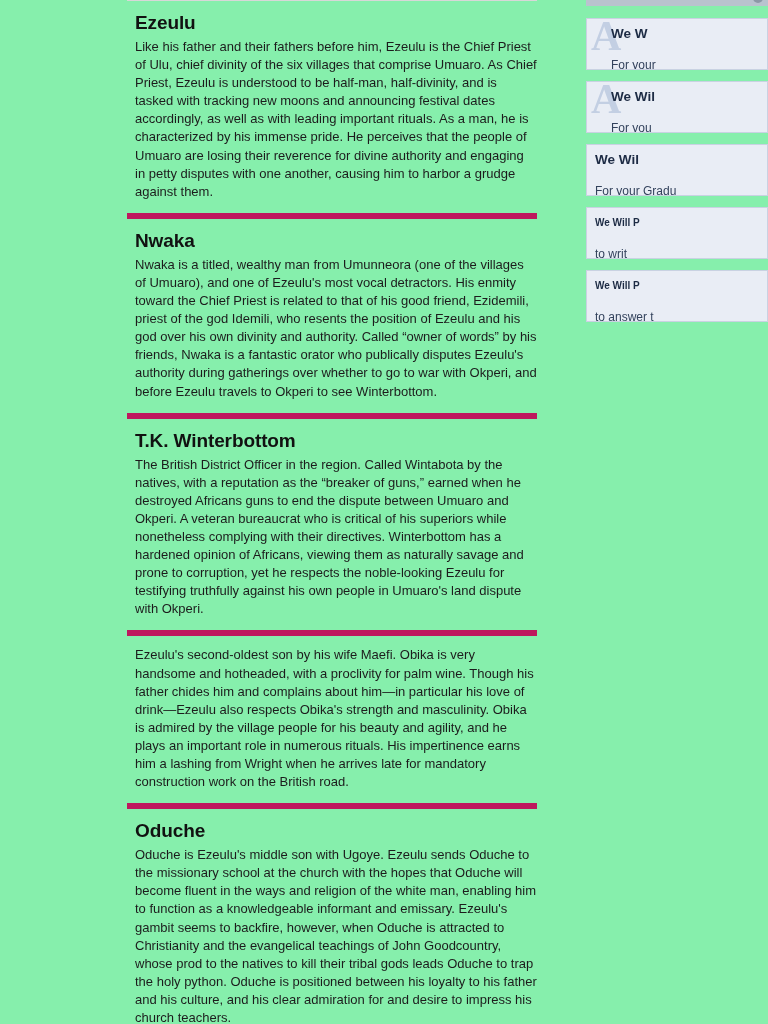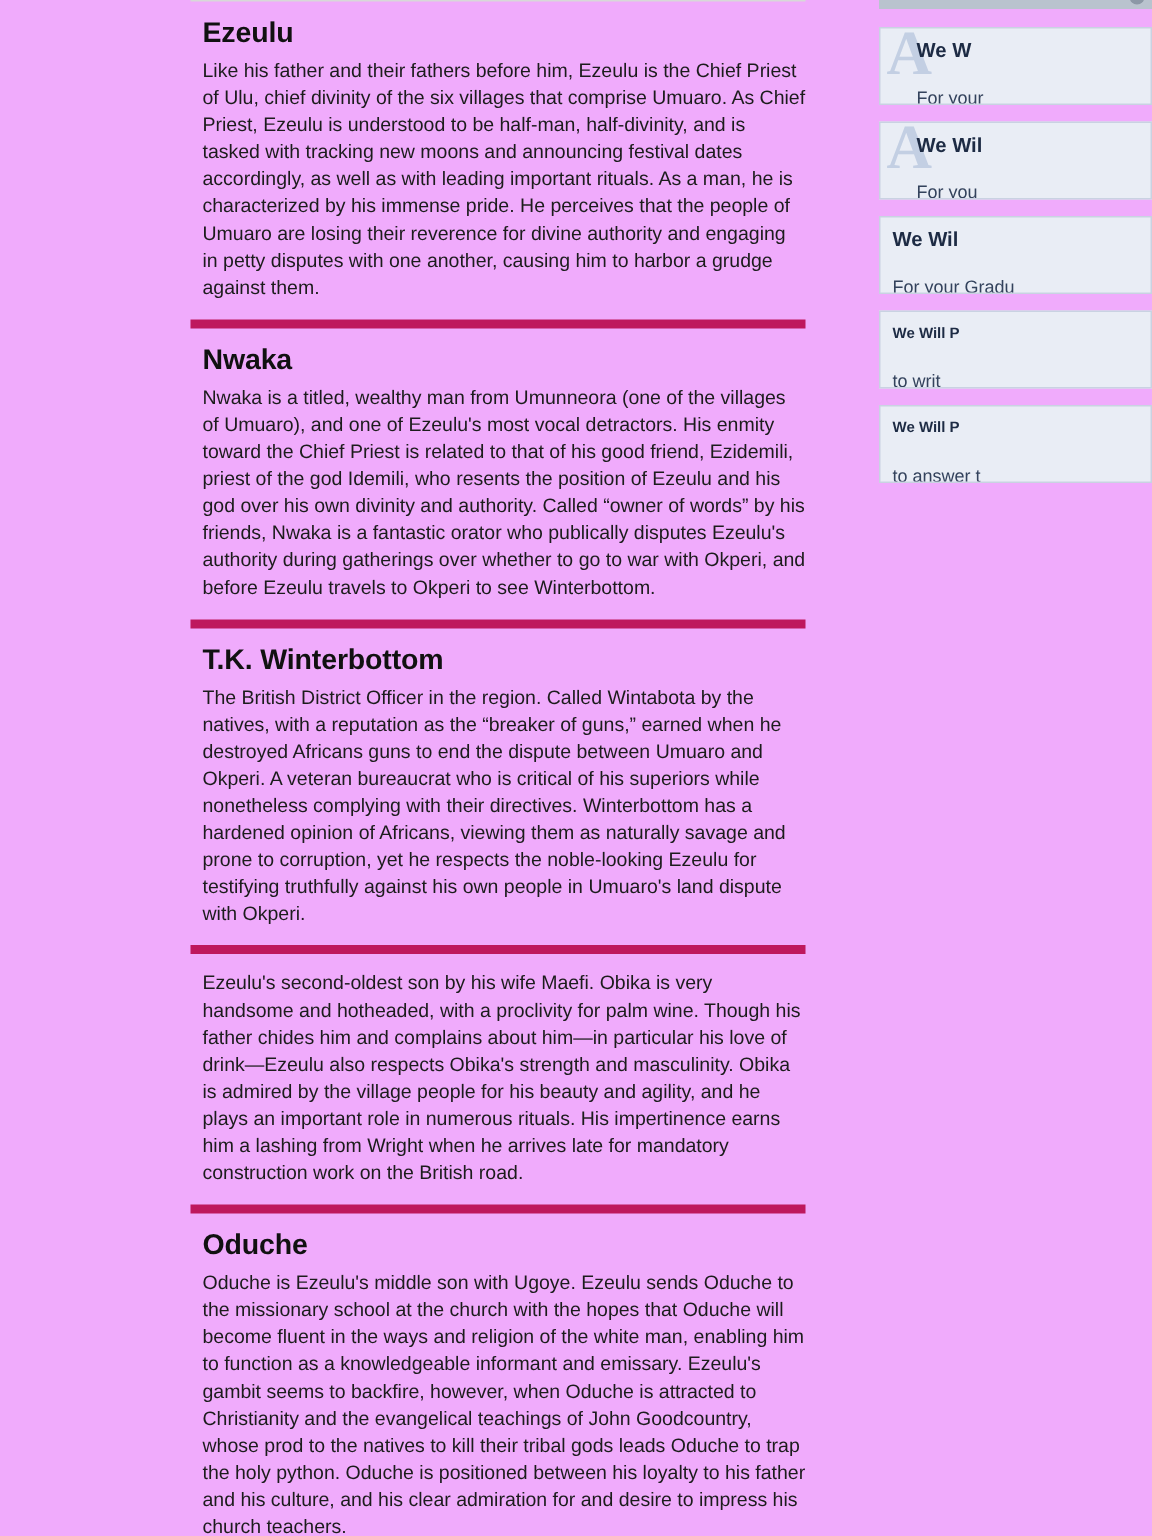--- a/index.html
+++ b/index.html
@@ -8,21 +8,21 @@
     width: 768px; height: 1024px;
     background: #ffffff;
     font-family: "Liberation Sans", sans-serif;
     color: #1a1a1a;
     overflow: hidden;
   }
   .page {
     position: relative;
     width: 768px;
     height: 1024px;
-    background: #f0abfc;
+    background: #86efac;
   }
 
   
   .content-col {
     position: absolute;
     left: 127px;
     top: 0;
     width: 410px;
   }
   .entry {

